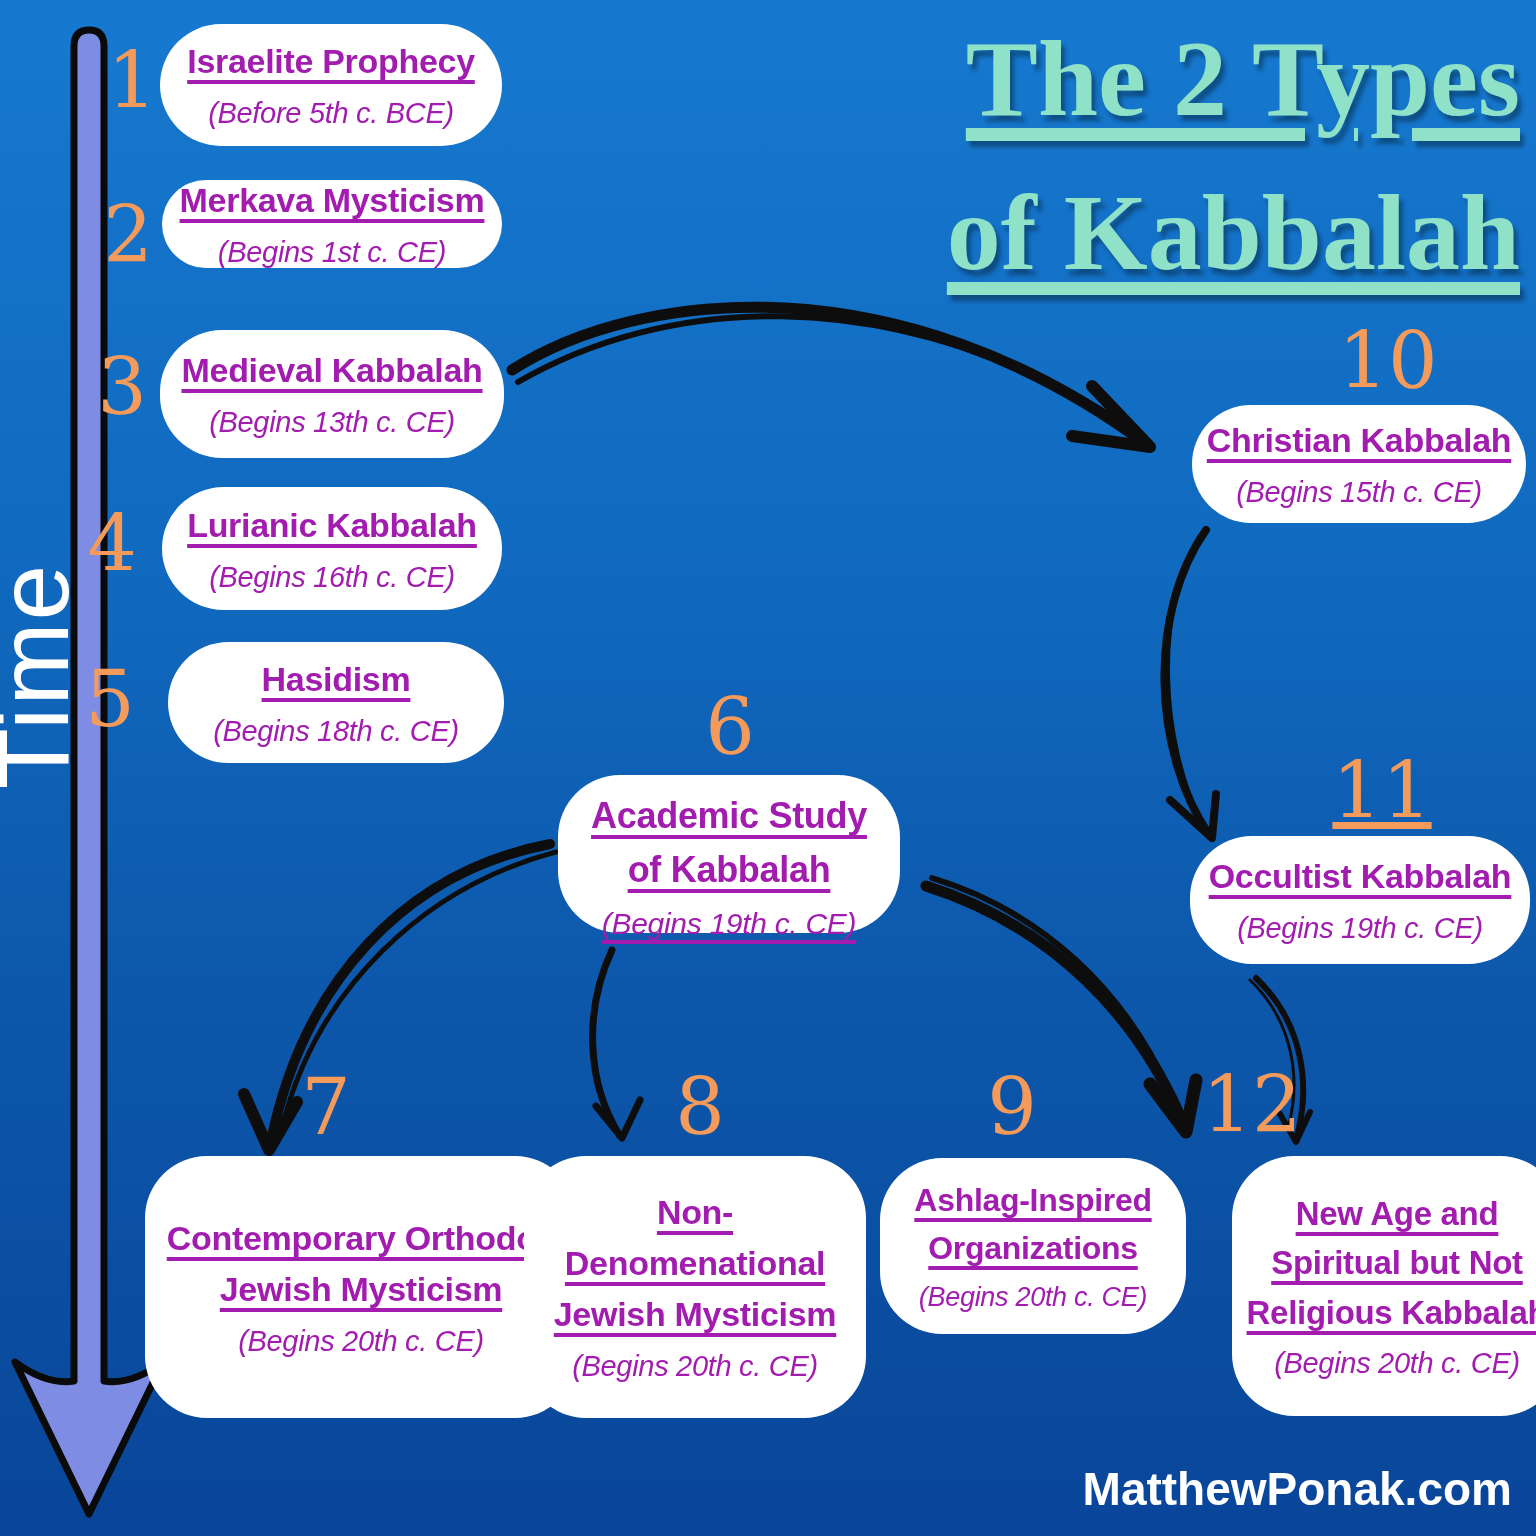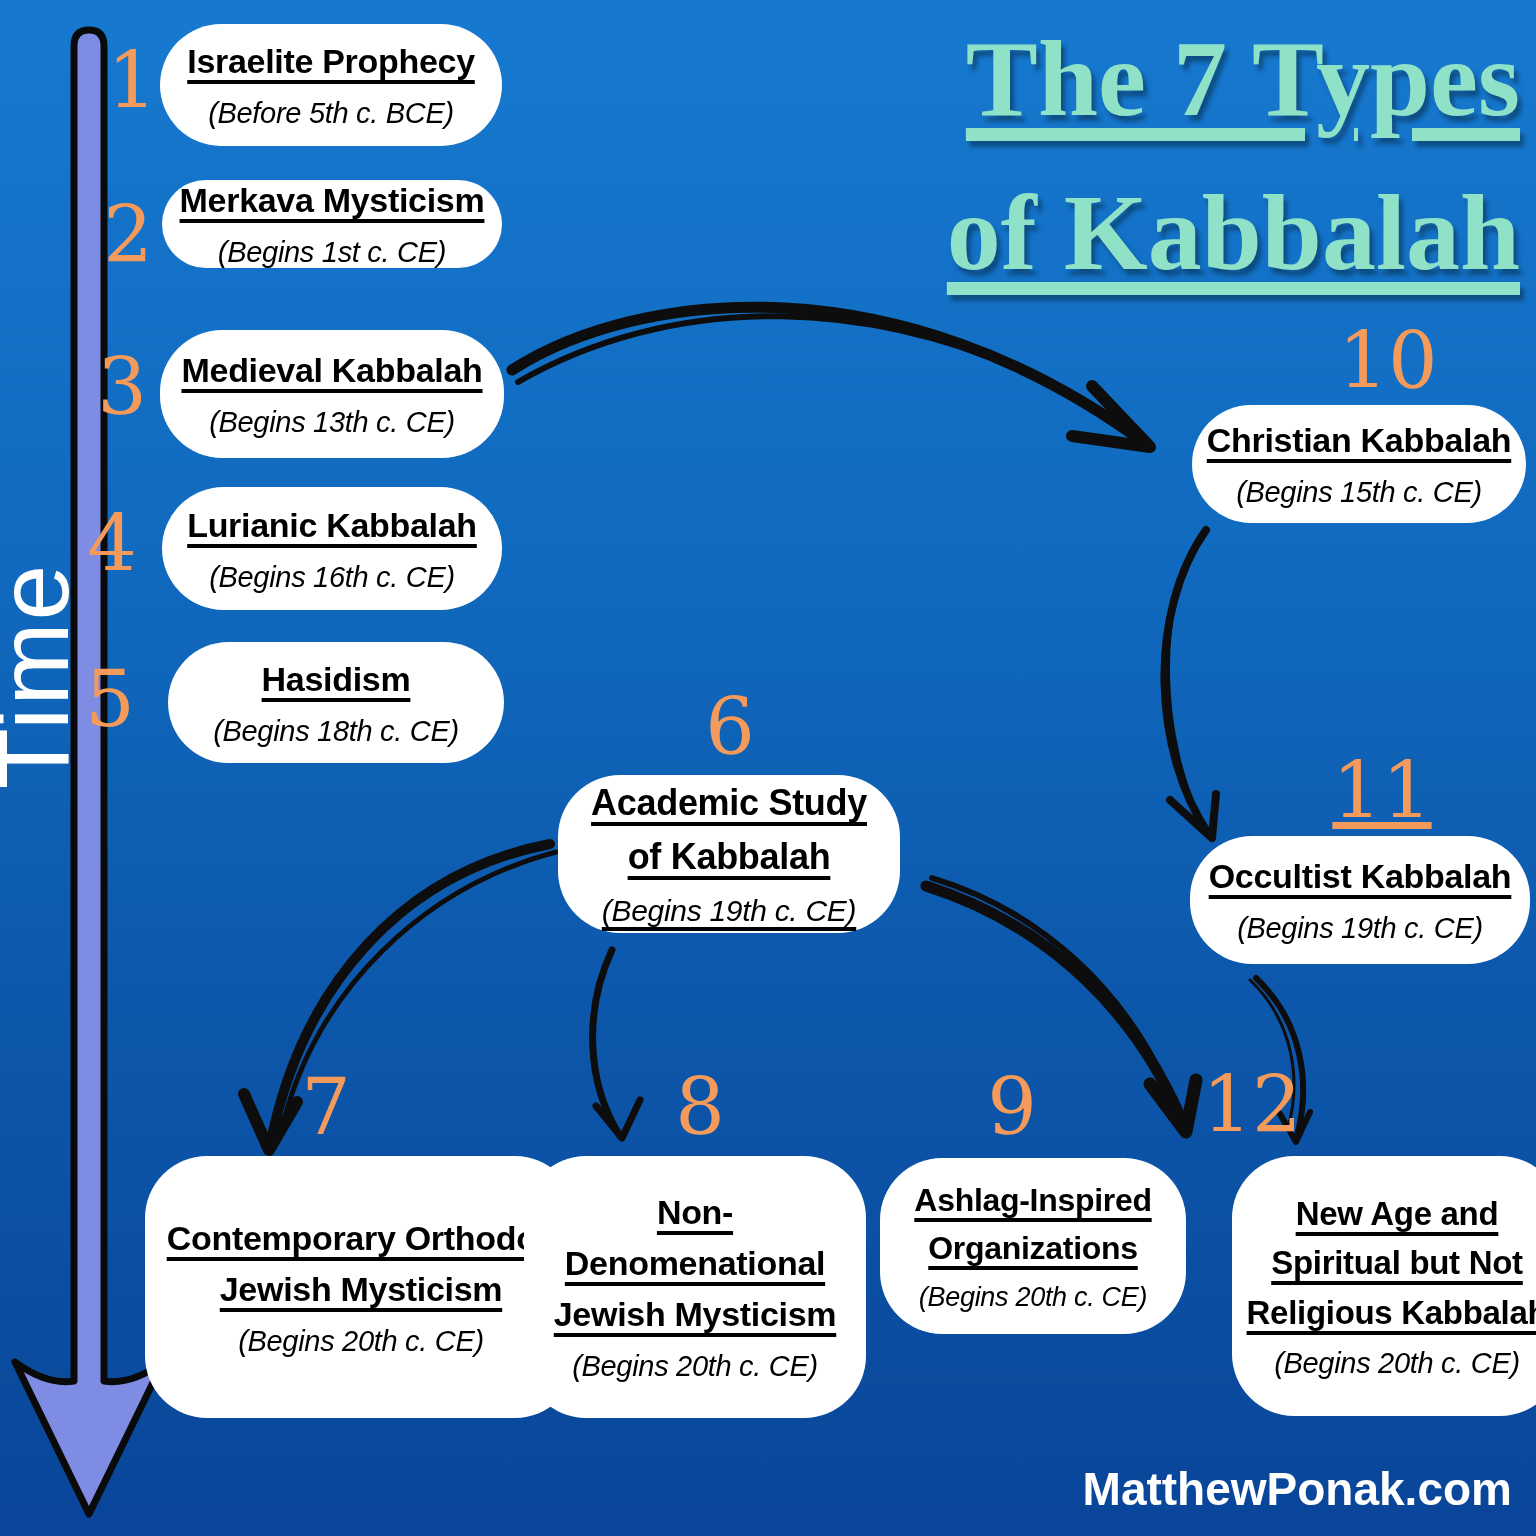--- a/index.html
+++ b/index.html
@@ -31,21 +31,21 @@
   
   .num{
     position:absolute;transform:translateX(-50%);
     font-family:"DejaVu Serif","Liberation Serif",serif;
     color:#f49a5a;font-size:78px;line-height:1;
   }
   
   .bubble{
     position:absolute;background:#ffffff;border-radius:62px;
     display:flex;flex-direction:column;justify-content:center;align-items:center;
-    text-align:center;color:#000000;padding:14px;box-sizing:border-box;
+    text-align:center;color:#a21caf;padding:14px;box-sizing:border-box;
   }
   .btitle{
     font-weight:bold;font-size:34px;line-height:1.5;letter-spacing:-0.3px;
     text-decoration:underline;text-decoration-thickness:4px;text-underline-offset:7px;
   }
   .bsub{
     font-weight:normal;font-style:italic;font-size:29px;line-height:1.35;margin-top:7px;
     letter-spacing:-0.3px;
   }
   .bsub.u{text-decoration:underline;text-decoration-thickness:3.5px;text-underline-offset:6px;}
@@ -53,21 +53,21 @@
   .b6 .bsub{font-size:30px;}
   .b9 .btitle{font-size:32px;}
   .b9 .bsub{font-size:27px;}
   .b12 .btitle{font-size:33px;}
   
   .b1 {left:160px;top:24px;  width:342px;height:122px;}
   .b2 {left:162px;top:180px; width:340px;height:88px;}
   .b3 {left:160px;top:330px; width:344px;height:128px;}
   .b4 {left:162px;top:487px; width:340px;height:123px;}
   .b5 {left:168px;top:642px; width:336px;height:121px;}
-  .b6 {left:558px;top:775px; width:342px;height:158px;}
+  .b6 {left:558px;top:775px; width:342px;height:158px;justify-content:space-between;}
   .b7 {left:145px;top:1156px;width:432px;height:262px;}
   .b8 {left:524px;top:1156px;width:342px;height:262px;}
   .b9 {left:880px;top:1158px;width:306px;height:176px;}
   .b10{left:1192px;top:405px;width:334px;height:118px;}
   .b11{left:1190px;top:836px;width:340px;height:128px;}
   .b12{left:1196px;top:1156px;width:330px;height:260px;margin-left:36px;}
   .num1 {left:132px; top:42px;}
   .num2 {left:128px; top:196px;}
   .num3 {left:122px; top:348px;}
   .num4 {left:112px; top:505px;}
@@ -109,21 +109,21 @@
       <path stroke-width="11" d="M926,886 C1052,926 1140,1016 1186,1130"></path>
       <path stroke-width="6" d="M932,878 C1044,912 1124,992 1168,1088"></path>
       <path stroke-width="13" d="M1150,1084 L1186,1132 L1196,1080"></path>
 
       <path stroke-width="6" d="M1256,978 C1302,1022 1312,1084 1296,1140"></path>
       <path stroke-width="3" d="M1250,980 C1292,1020 1302,1078 1288,1128"></path>
       <path stroke-width="6" d="M1280,1114 L1296,1142 L1310,1112"></path>
     </g>
   </svg>
 
-  <div class="main-title"><span>The 7 Types</span><br><span>of Kabbalah</span></div>
+  <div class="main-title"><span>The 2 Types</span><br><span>of Kabbalah</span></div>
 
   <div class="time-label">Time</div>
 
   <div class="num num1">1</div>
   <div class="num num2">2</div>
   <div class="num num3">3</div>
   <div class="num num4">4</div>
   <div class="num num5">5</div>
   <div class="num num6">6</div>
   <div class="num num7">7</div>

